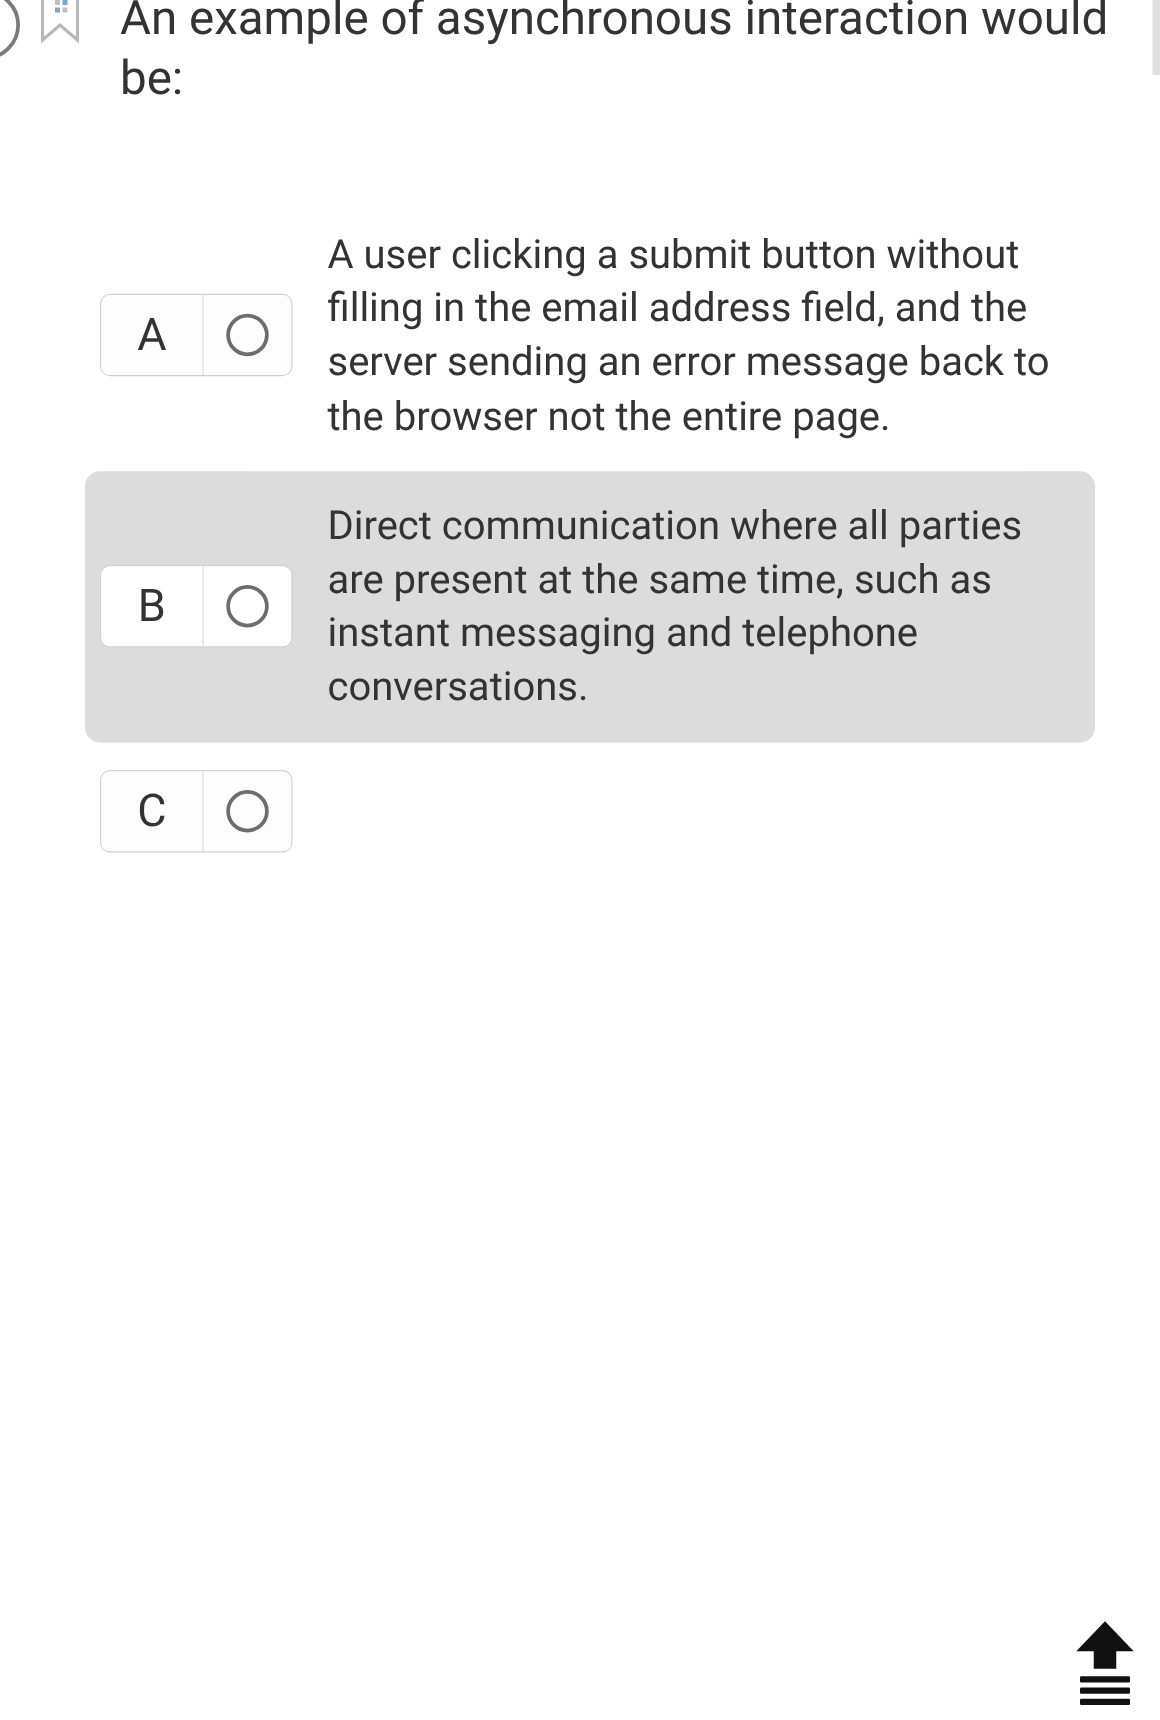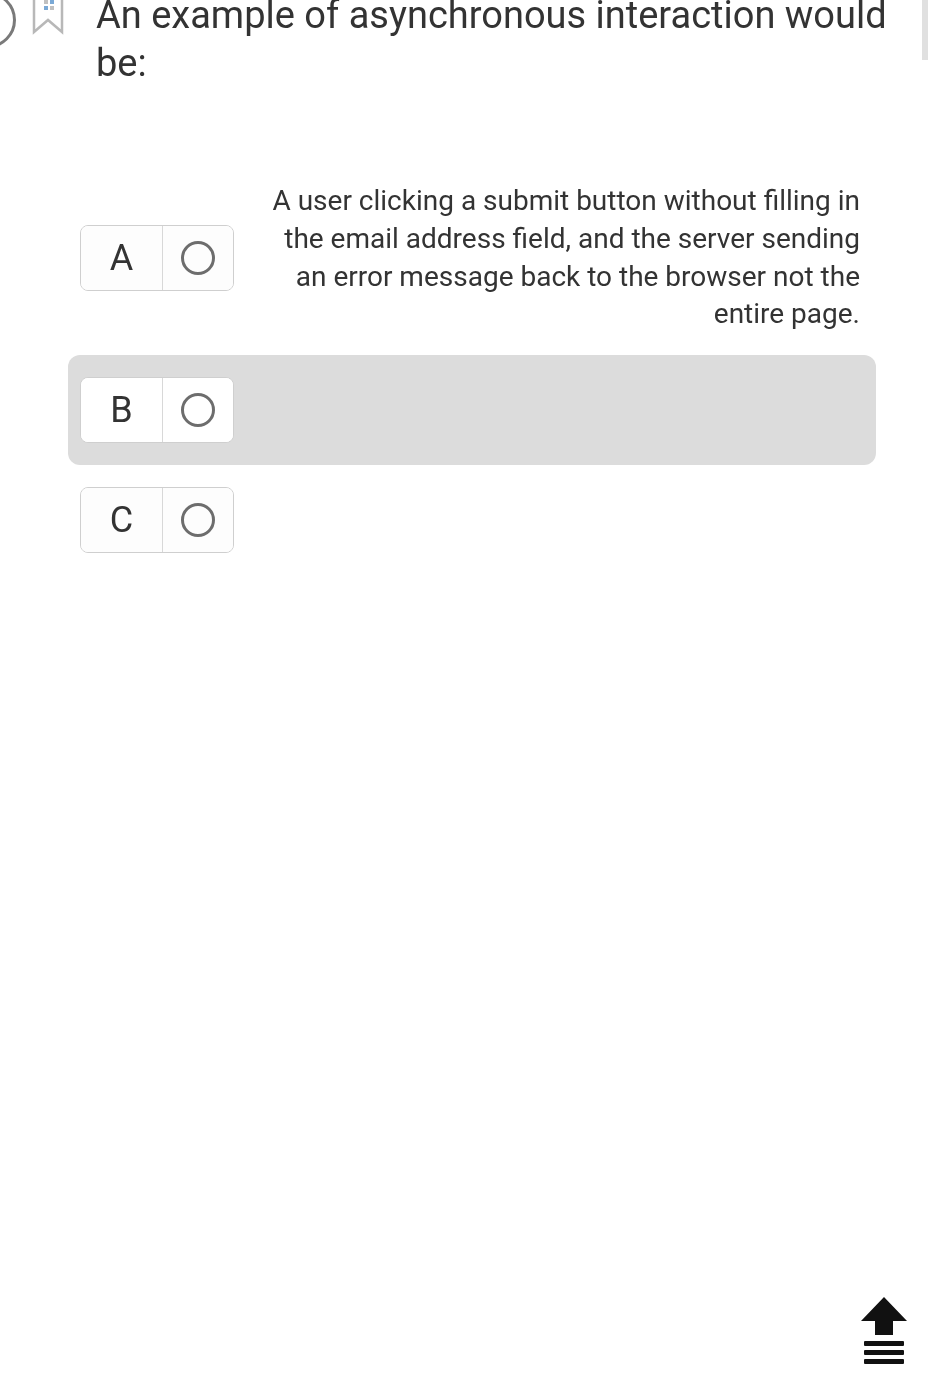--- a/index.html
+++ b/index.html
@@ -103,24 +103,23 @@
   .radio-circle {
     width: 34px;
     height: 34px;
     border: 3px solid #6d6d6d;
     border-radius: 50%;
   }
 
   .option-text {
     flex: 1 1 auto;
     margin-left: 28px;
-    font-size: 28px;
+    font-size: 32px;
     line-height: 1.35;
     color: #333;
-    text-align: right;
   }
 
   .scroll-top {
     position: absolute;
     right: 14px;
     bottom: 12px;
     width: 60px;
     display: flex;
     flex-direction: column;
     align-items: center;
@@ -191,20 +190,21 @@
     <div class="option-text">A user clicking a submit button without filling in the email address field, and the server sending an error message back to the browser not the entire page.</div>
   </div>
 
   <div class="option-row highlight">
     <div class="option-button">
       <div class="option-letter">B</div>
       <div class="option-radio-cell">
         <div class="radio-circle"></div>
       </div>
     </div>
+    <div class="option-text">Direct communication where all parties are present at the same time, such as instant messaging and telephone conversations.</div>
   </div>
 
   <div class="option-row">
     <div class="option-button">
       <div class="option-letter">C</div>
       <div class="option-radio-cell">
         <div class="radio-circle"></div>
       </div>
     </div>
   </div>

